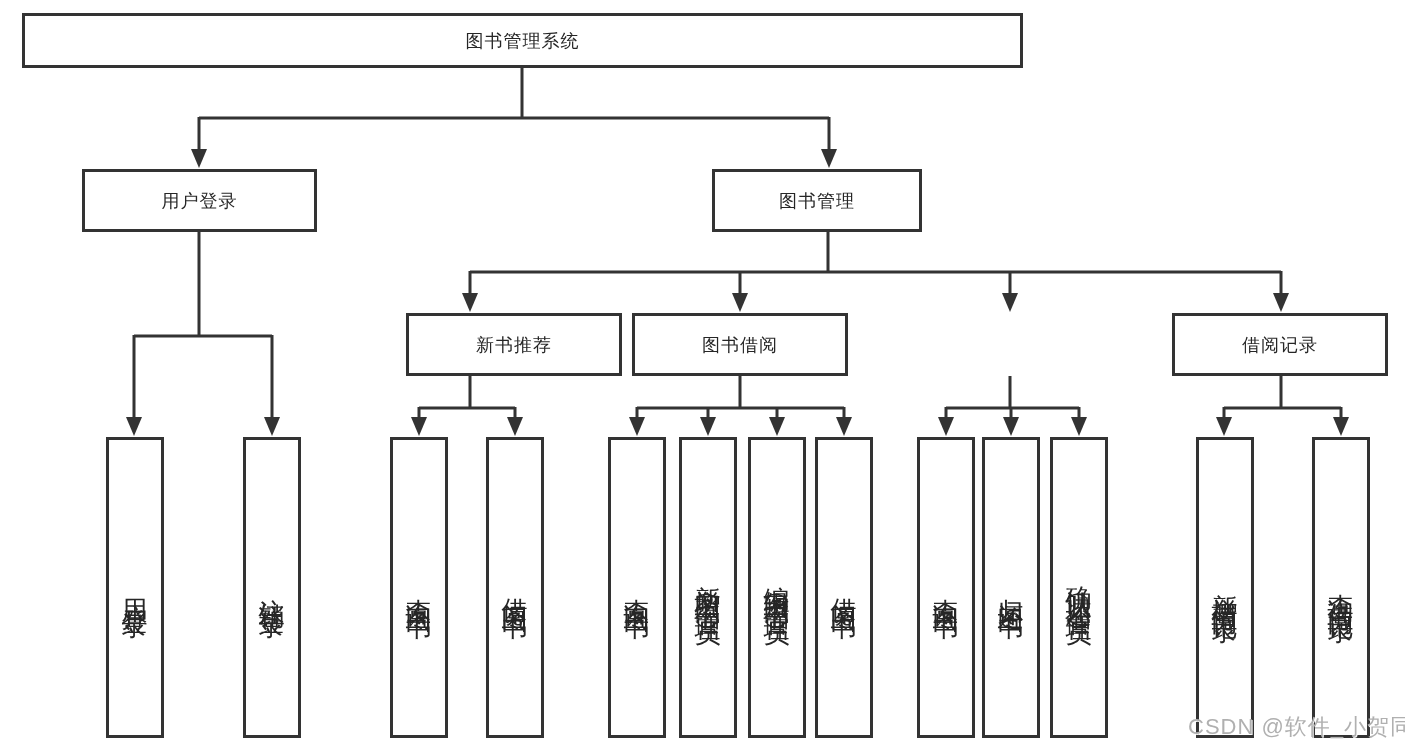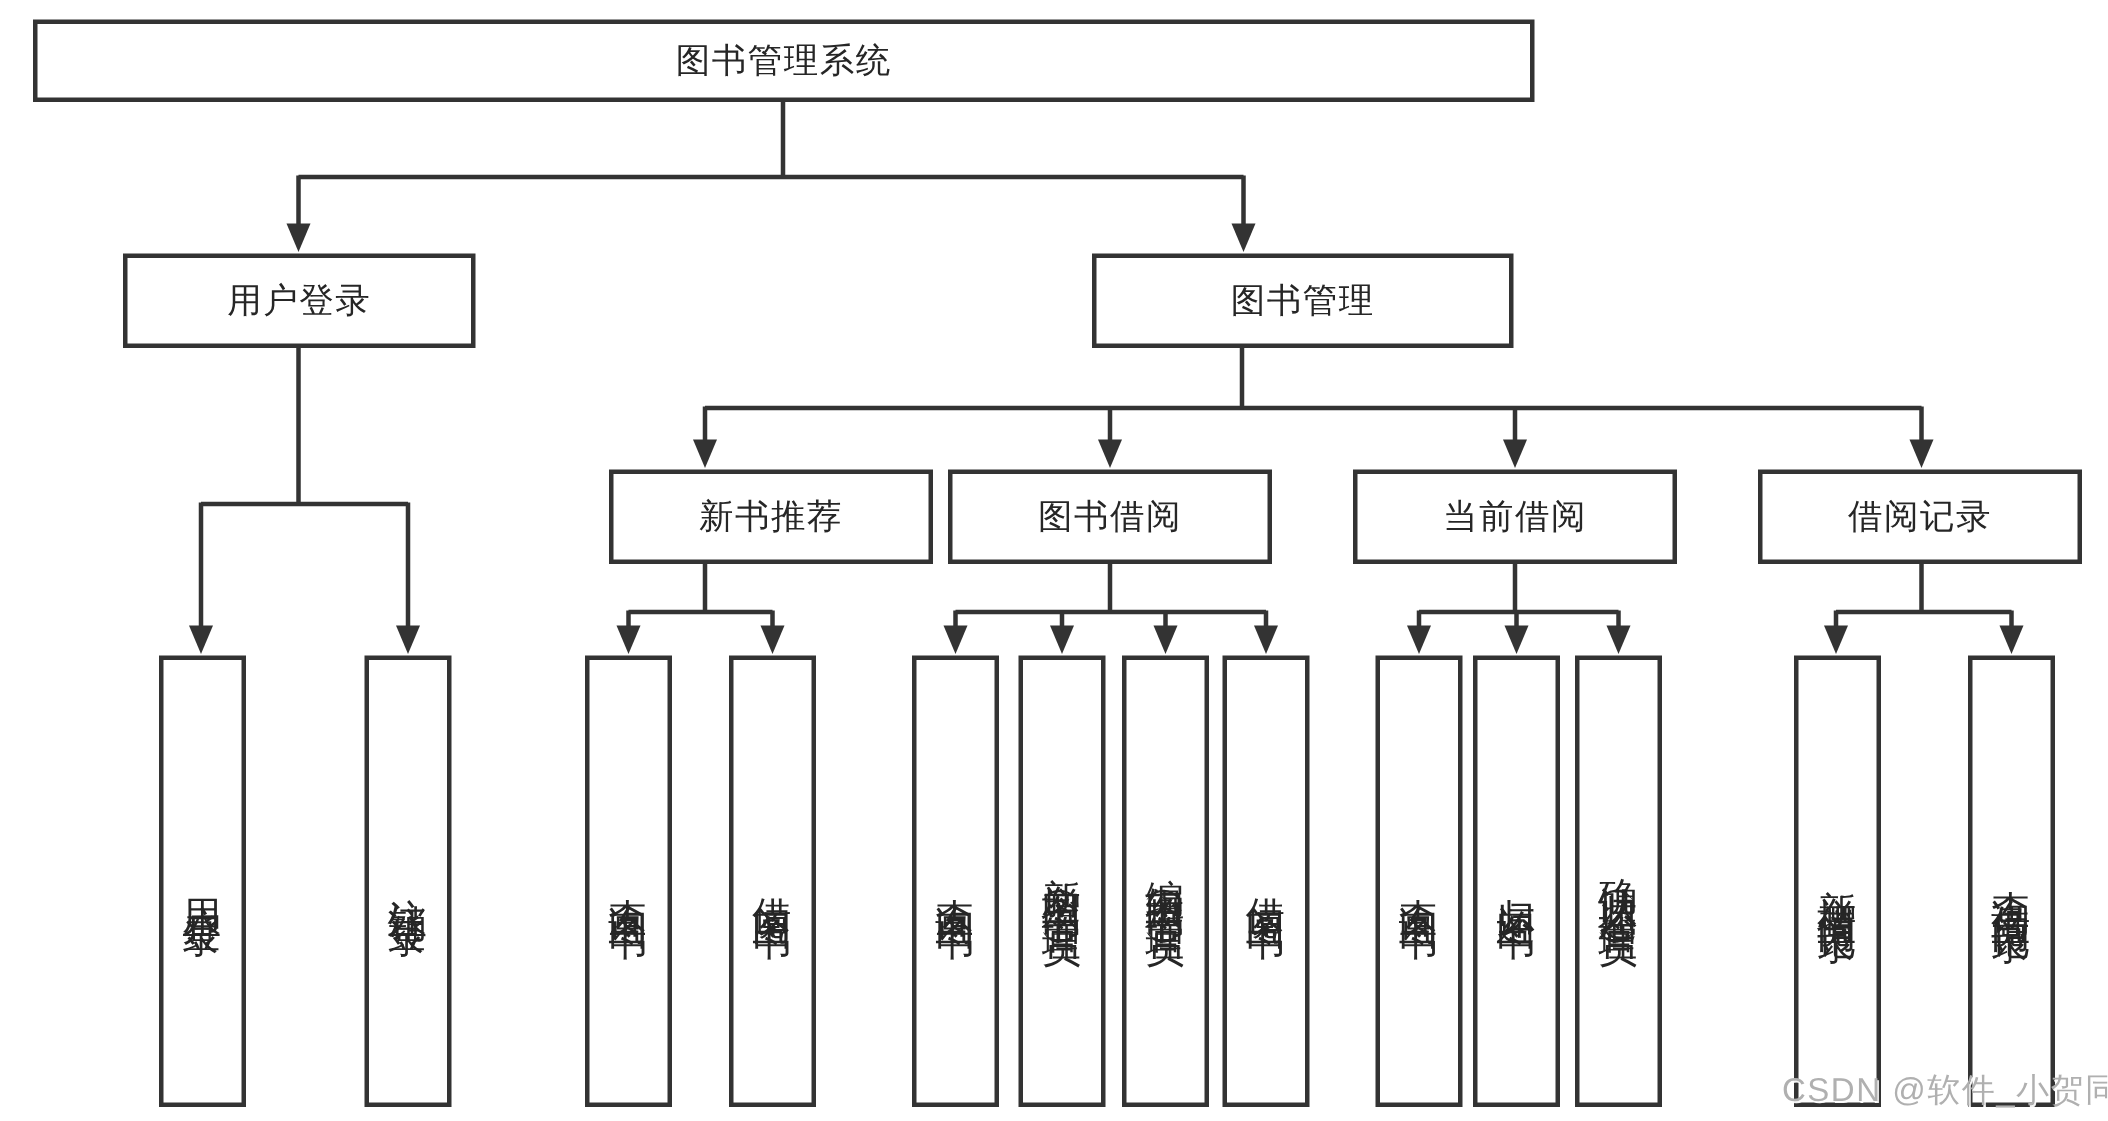--- a/index.html
+++ b/index.html
@@ -15,21 +15,21 @@
     overflow:hidden;
     font-family:"Liberation Sans",sans-serif;
   }
   #wires{position:absolute;left:0;top:0;z-index:1;color:var(--line);}
   .hbox{
     position:absolute;z-index:2;box-sizing:border-box;
     border:3px solid var(--line);background:#ffffff;
     display:flex;align-items:center;justify-content:center;
   }
   .hbox span{
-    font-size:23px;color:var(--text);letter-spacing:1px;line-height:1;
+    font-size:18px;color:var(--text);letter-spacing:1px;line-height:1;
     white-space:nowrap;
   }
   .vbox{
     position:absolute;z-index:2;box-sizing:border-box;
     top:437px;width:58px;height:301px;
     border:3px solid var(--line);background:#ffffff;
     display:flex;align-items:center;justify-content:center;
   }
   .vbox span{
     writing-mode:vertical-rl;text-orientation:mixed;
@@ -88,32 +88,29 @@
     </g>
   </svg>
 
   <div class="hbox" style="left:22px;top:13px;width:1001px;height:55px;">
     <span>图书管理系统</span>
   </div>
 
   <div class="hbox" style="left:82px;top:169px;width:235px;height:63px;">
     <span>用户登录</span>
   </div>
-  <div class="hbox" style="left:728px;top:169px;width:281px;height:63px;">
+  <div class="hbox" style="left:712px;top:169px;width:210px;height:63px;">
     <span>图书管理</span>
   </div>
 
   <div class="hbox" style="left:362px;top:313px;width:216px;height:63px;margin-left:44px;">
     <span>新书推荐</span>
   </div>
   <div class="hbox" style="left:632px;top:313px;width:216px;height:63px;align-items:center;">
     <span>图书借阅</span>
-  </div>
-  <div class="hbox" style="left:902px;top:313px;width:216px;height:63px;">
-    <span>当前借阅</span>
   </div>
   <div class="hbox" style="left:1172px;top:313px;width:216px;height:63px;align-items:center;">
     <span>借阅记录</span>
   </div>
 
   <div class="vbox" style="left:106px;">
     <span>用户登录</span>
   </div>
   <div class="vbox" style="left:243px;">
     <span>注销登录</span>

